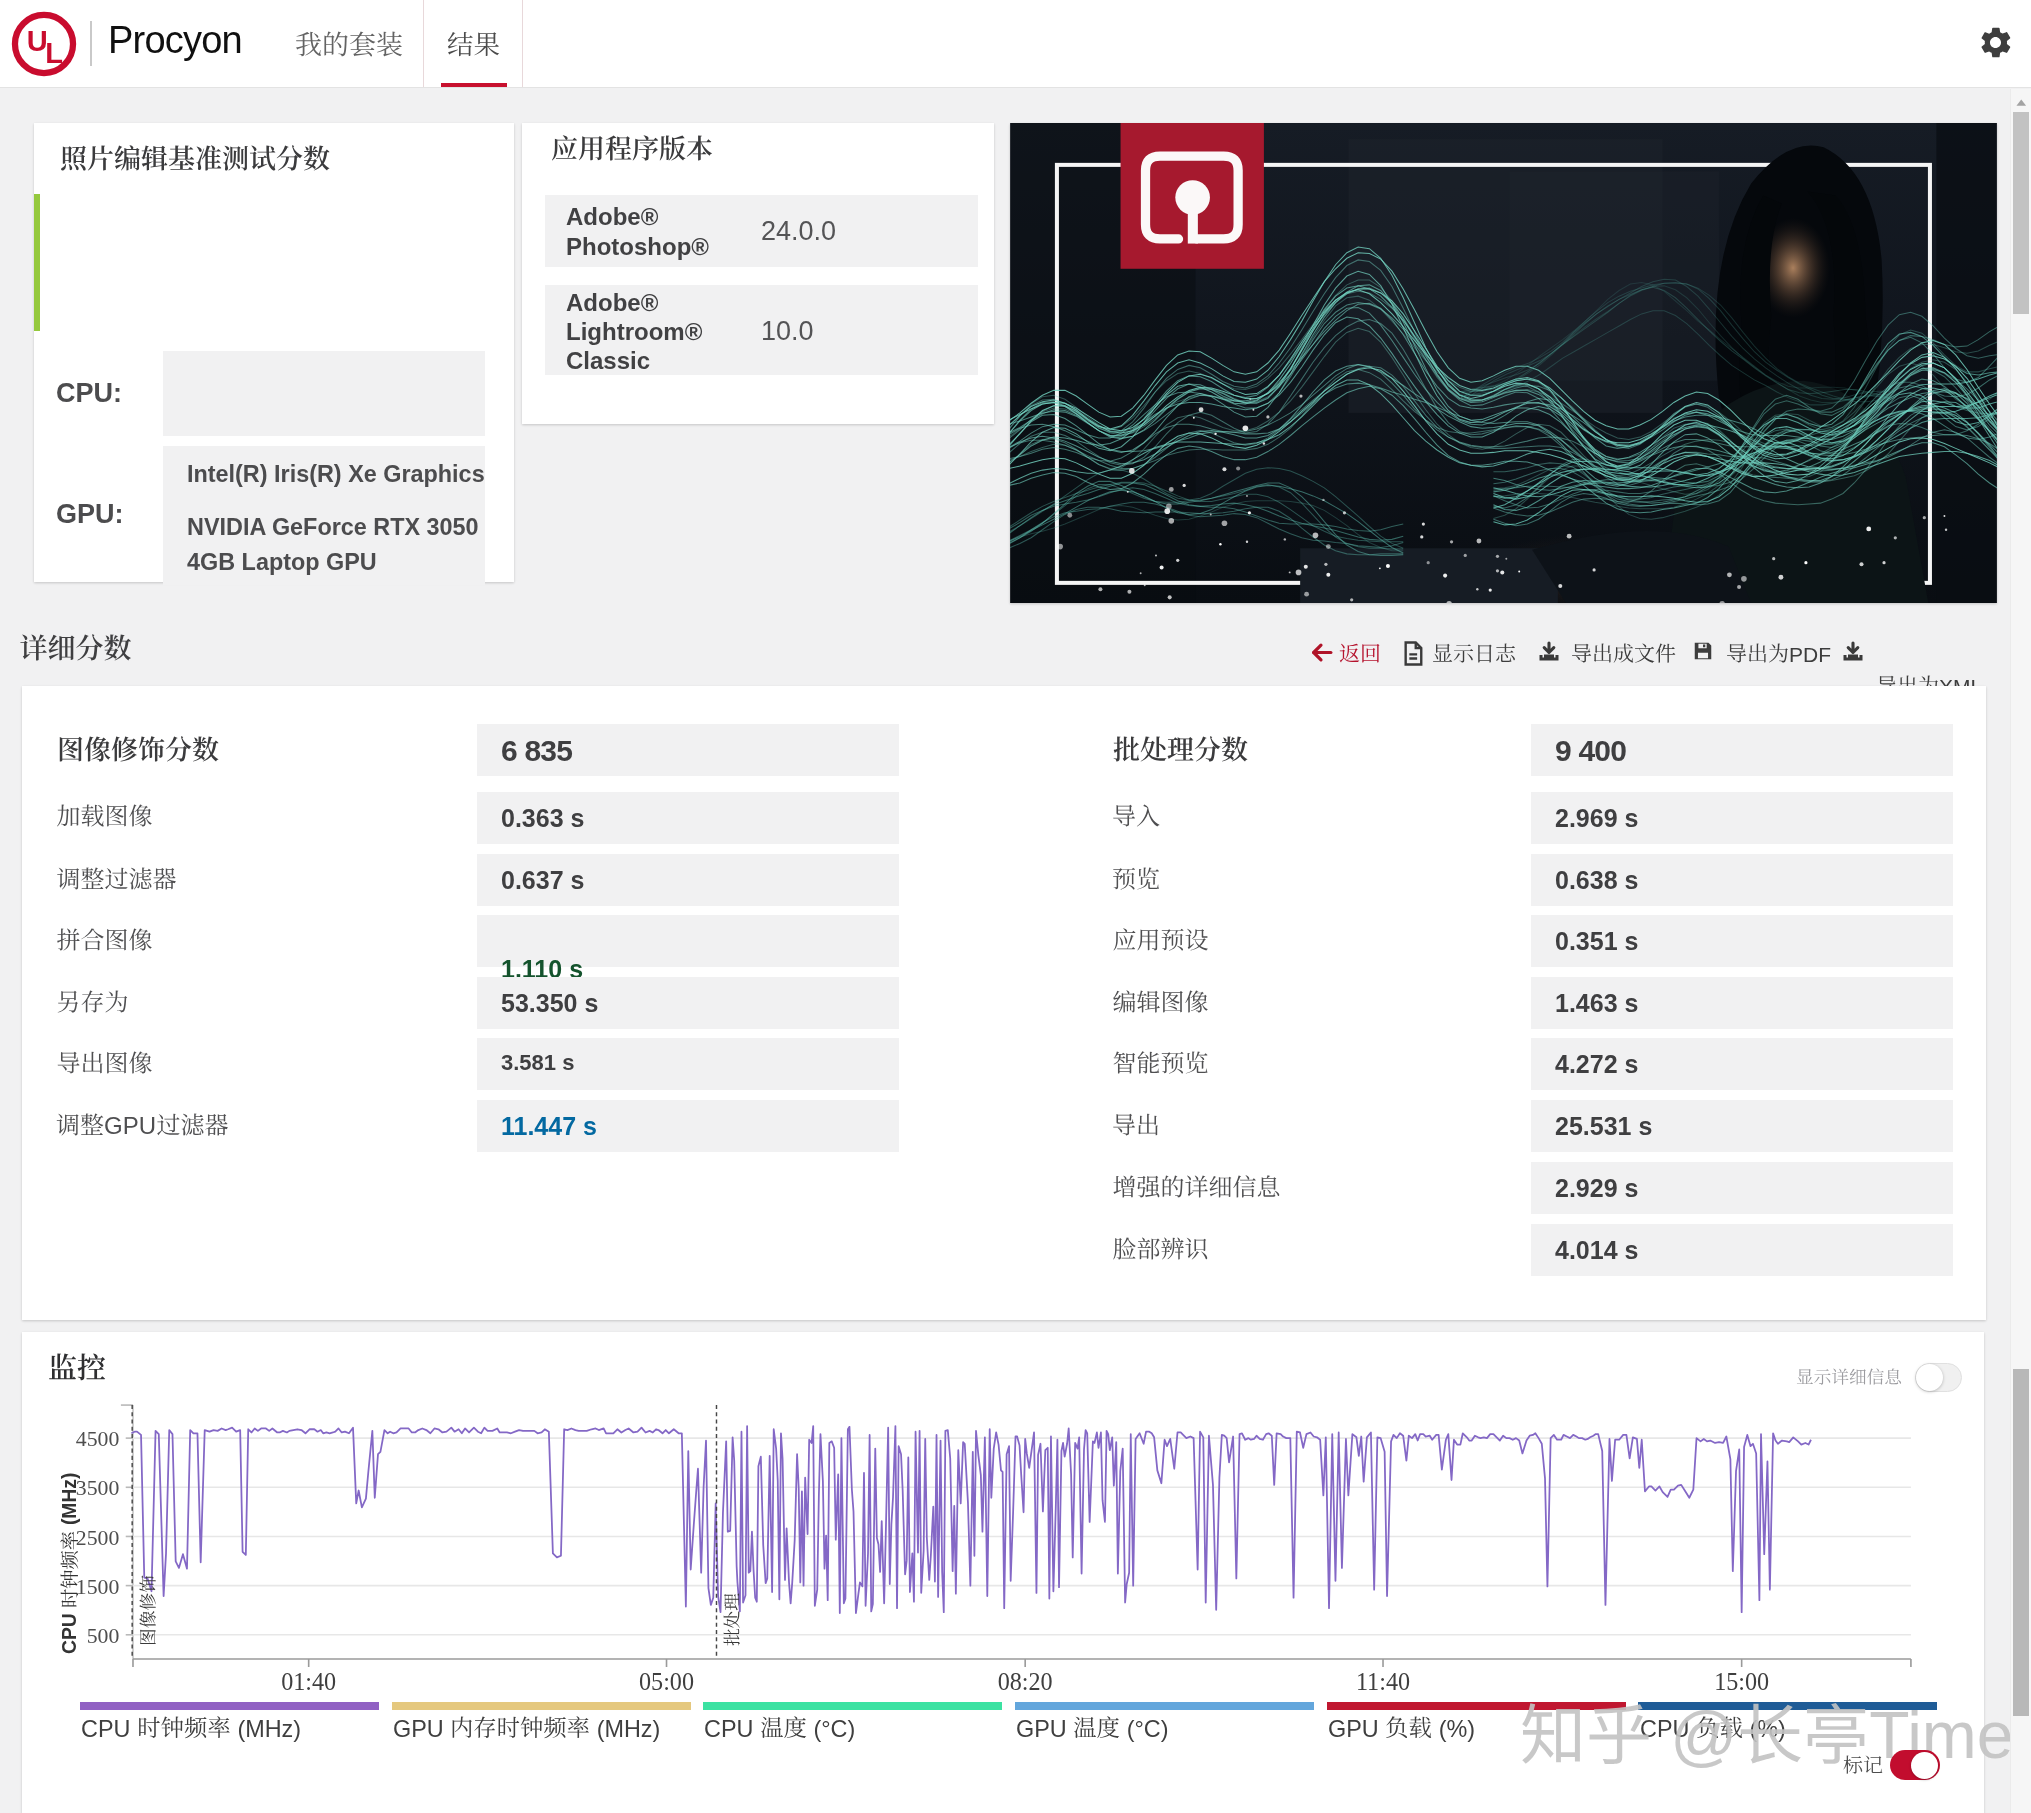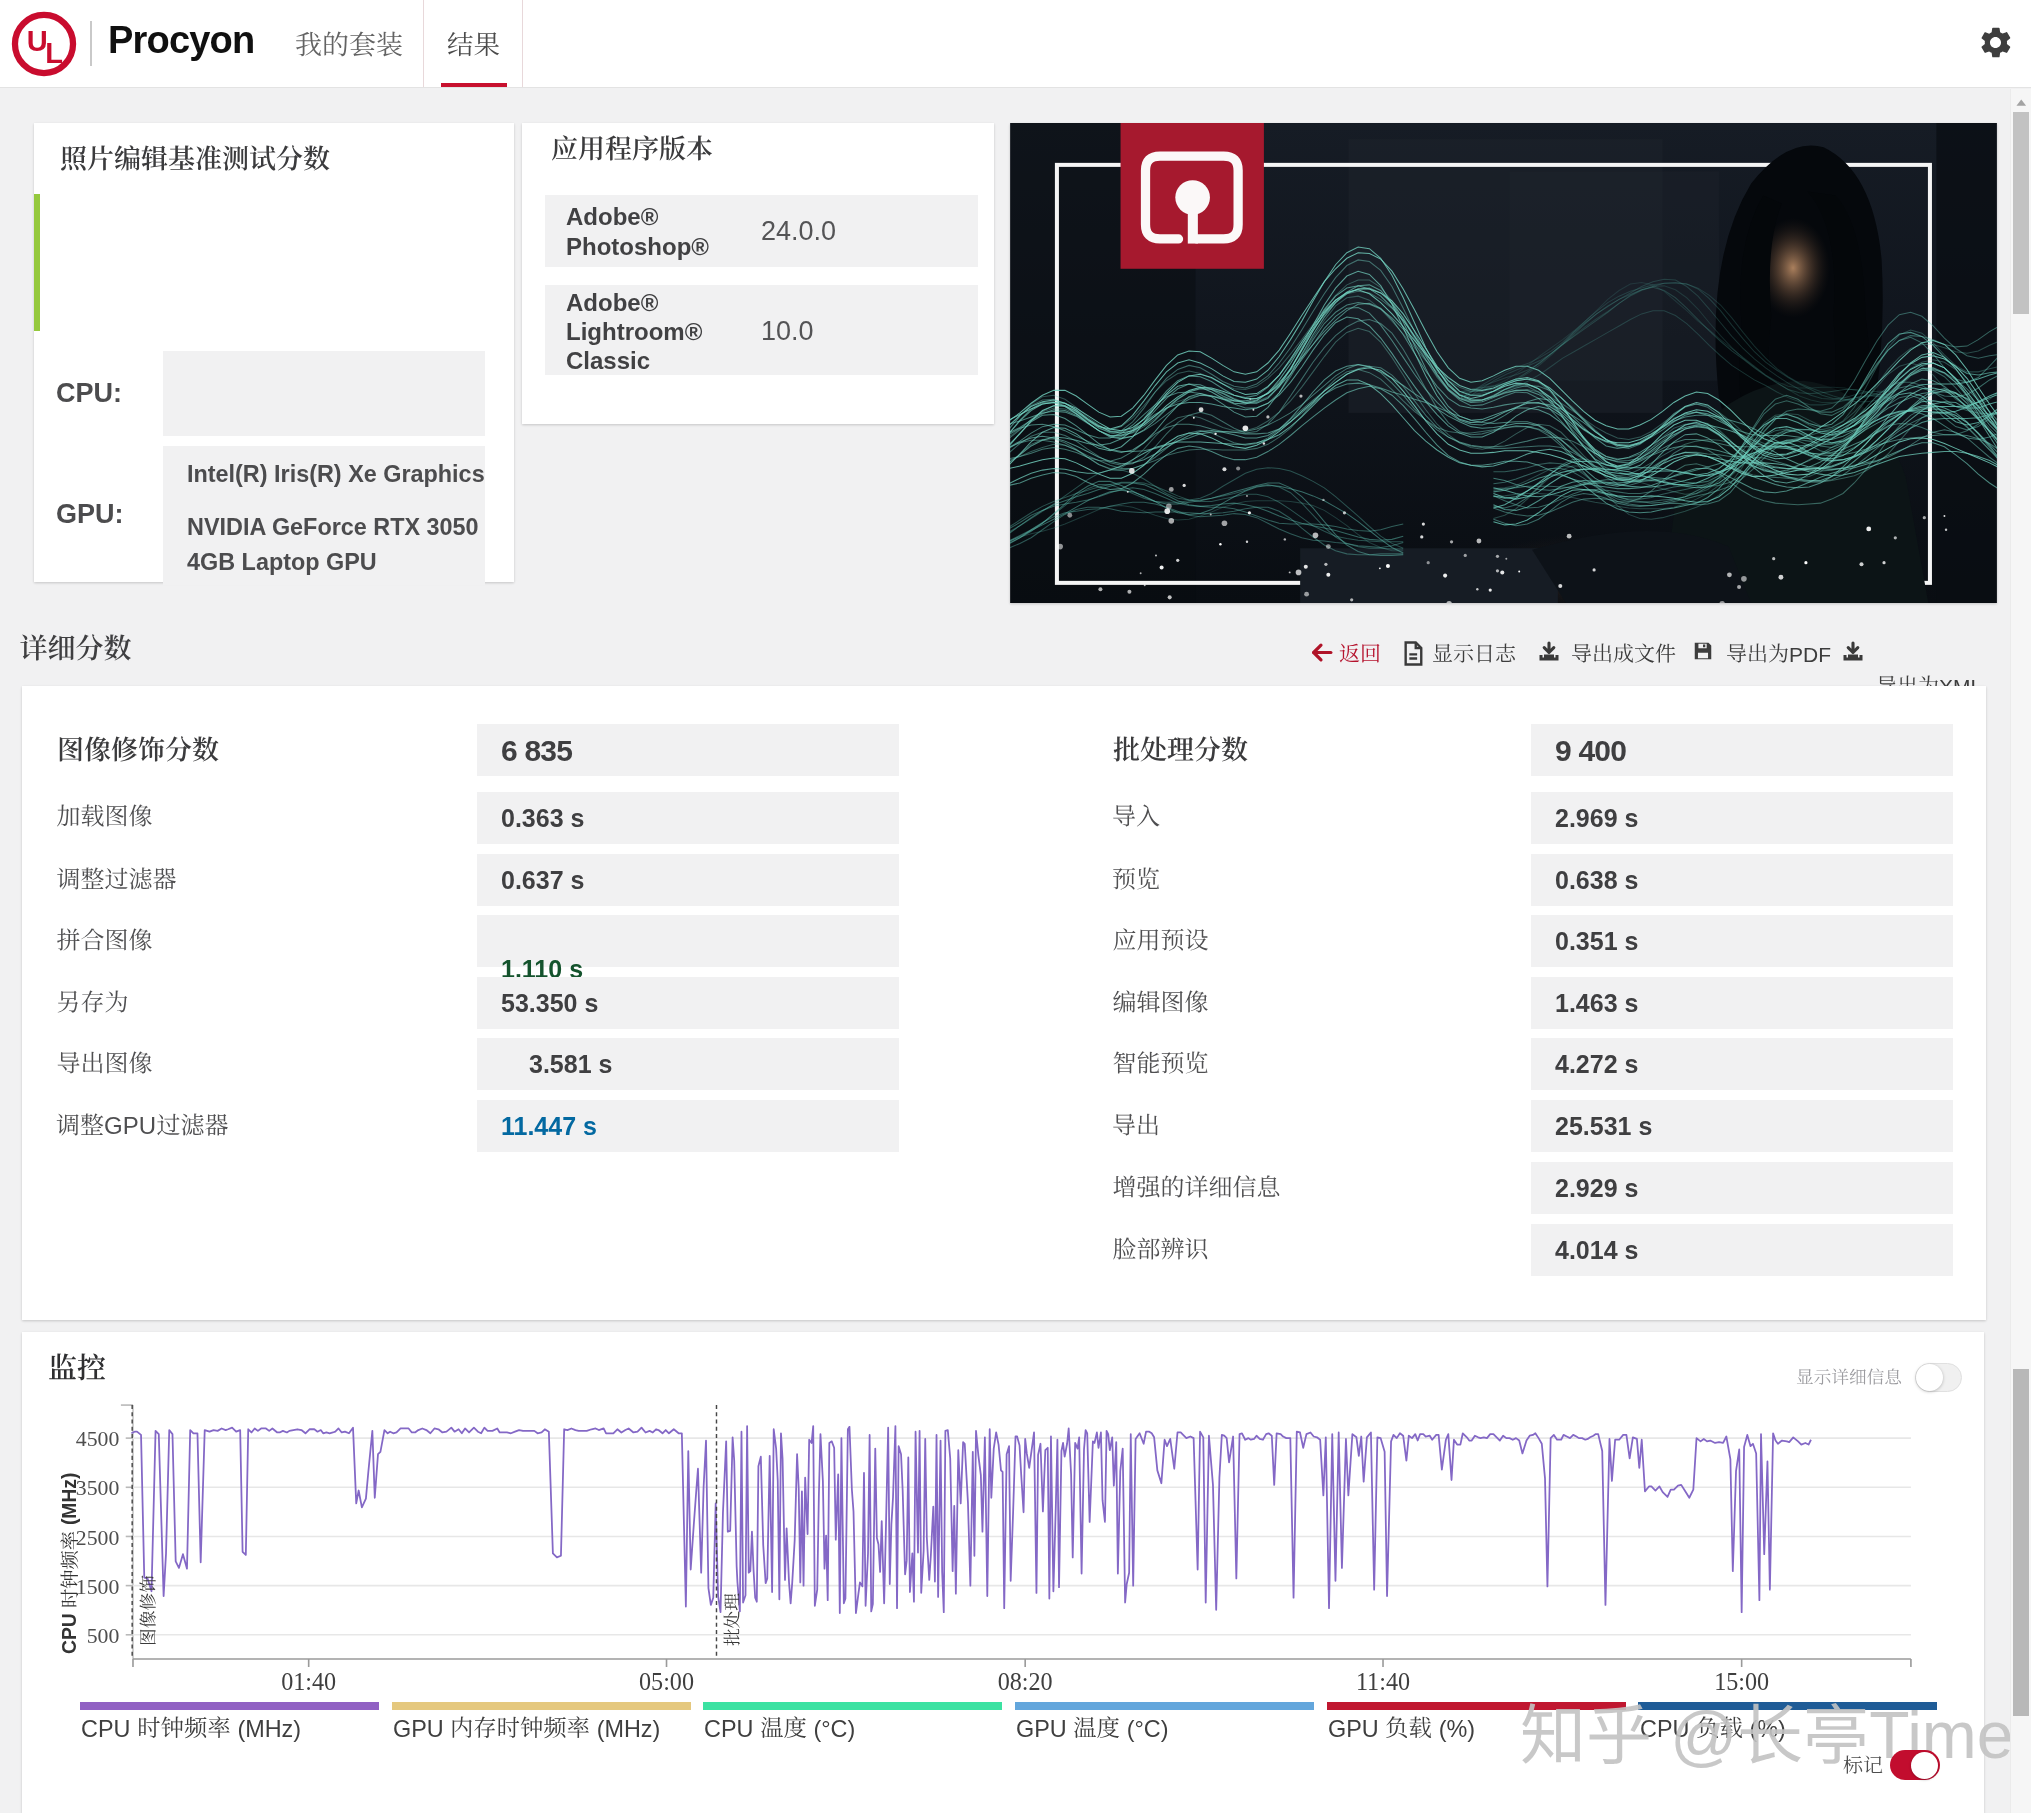--- a/index.html
+++ b/index.html
@@ -109,21 +109,21 @@
       </defs>
     </svg>
 <div style="position:absolute;left:0;top:0;width:2031px;height:1814px;background:#f1f1f2;"></div>
 <div style="position:absolute;left:0;top:0;width:2031px;height:88px;background:#fff;border-bottom:0.8px solid #e3e3e3;"></div>
 <div style="position:absolute;left:11.3px;top:11.3px;"><svg width="66" height="66" viewBox="0 0 100 100">
 <circle cx="50" cy="50" r="44" fill="none" stroke="#c90c2e" stroke-width="9.5"></circle>
 <text x="24" y="61" font-family="Liberation Sans,sans-serif" font-weight="bold" font-size="44" fill="#c90c2e">U</text>
 <text x="52" y="79" font-family="Liberation Sans,sans-serif" font-weight="bold" font-size="44" fill="#c90c2e">L</text>
 </svg></div>
 <div style="position:absolute;left:90px;top:21px;width:1.6px;height:45px;background:#c9c9c9;"></div>
-<div style="position:absolute;left:108px;top:19.3px;font-family:'Liberation Sans',sans-serif;font-size:38px;font-weight:bold;color:#101010;letter-spacing:-0.8px;">Procyon</div>
+<div style="position:absolute;left:108px;top:19.3px;font-family:'Liberation Sans',sans-serif;font-size:38px;font-weight:normal;color:#101010;letter-spacing:-0.8px;">Procyon</div>
 <div style="position:absolute;left:294px;top:31px;"><svg style="display:inline-block;vertical-align:top;" width="110" height="27" viewBox="0 0 4000 1000" fill="#636363">
         <g transform="translate(0,860) scale(1,-1)">
           <use href="#s6211" x="0"></use>
           <use href="#s7684" x="1000"></use>
           <use href="#s5957" x="2000"></use>
           <use href="#s88c5" x="3000"></use>
         </g>
       </svg></div>
 <div style="position:absolute;left:423px;top:0;width:100px;height:87px;border-left:1.2px solid #e8d8da;border-right:1.2px solid #e8d8da;background:#fff;"></div>
 <div style="position:absolute;left:447px;top:31px;"><svg style="display:inline-block;vertical-align:top;" width="53" height="27" viewBox="0 0 2000 1000" fill="#4b4b4b">
@@ -496,21 +496,21 @@
 <div style="position:absolute;left:56px;top:990px;display:flex;align-items:flex-start;">
       <svg style="display:inline-block;vertical-align:top;" width="73" height="24" viewBox="0 0 3000 1000" fill="#4f4f51">
         <g transform="translate(0,860) scale(1,-1)">
           <use href="#s53e6" x="0"></use>
           <use href="#s5b58" x="1000"></use>
           <use href="#s4e3a" x="2000"></use>
         </g>
       </svg>
     </div>
 <div style="position:absolute;left:477px;top:1038px;width:422px;height:52px;background:#f1f1f2;"></div>
-<div style="position:absolute;left:501px;top:1050px;font-family:'Liberation Sans',sans-serif;font-size:25px;font-weight:bold;color:#3f3f41;margin-left:28px;">3.581 s</div>
+<div style="position:absolute;left:501px;top:1050px;font-family:'Liberation Sans',sans-serif;font-size:22px;font-weight:bold;color:#3f3f41;">3.581 s</div>
 <div style="position:absolute;left:56px;top:1051px;display:flex;align-items:flex-start;">
       <svg style="display:inline-block;vertical-align:top;" width="97" height="24" viewBox="0 0 4000 1000" fill="#4f4f51">
         <g transform="translate(0,860) scale(1,-1)">
           <use href="#s5bfc" x="0"></use>
           <use href="#s51fa" x="1000"></use>
           <use href="#s56fe" x="2000"></use>
           <use href="#s50cf" x="3000"></use>
         </g>
       </svg>
     </div>

